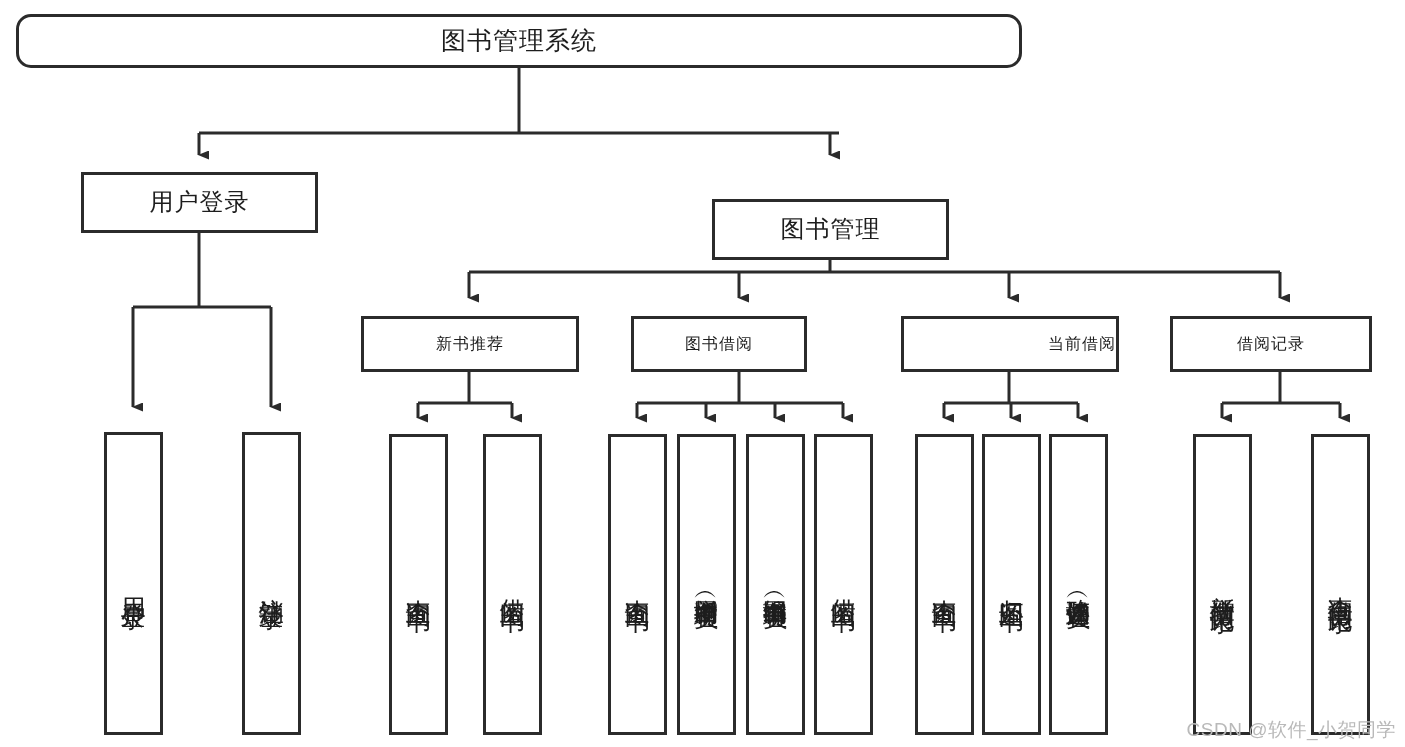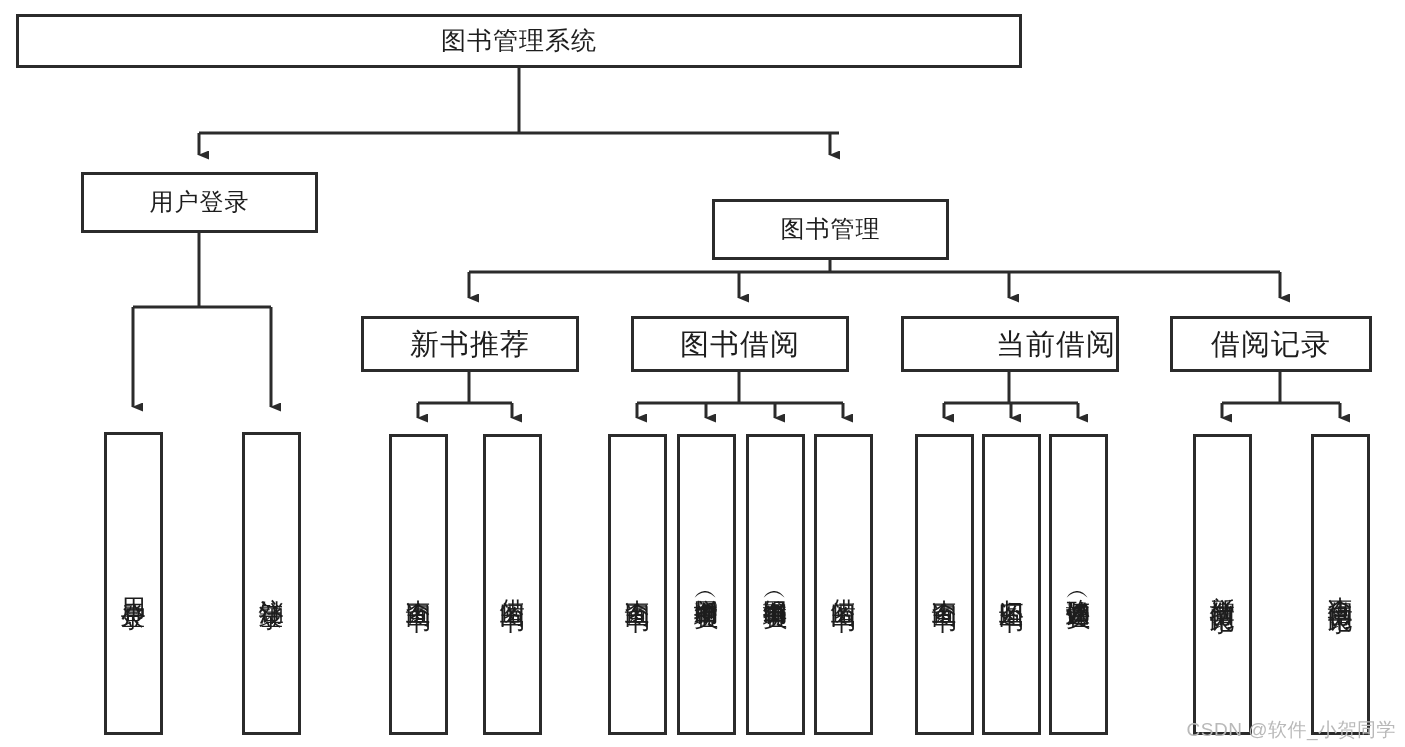--- a/index.html
+++ b/index.html
@@ -36,21 +36,21 @@
   }
   .node-label {
     display: block;
     text-align: center;
     line-height: 1.18;
     letter-spacing: 1px;
     white-space: pre;
   }
   .node-root .node-label { font-size: 25px; }
   .node-lv2 .node-label { font-size: 24px; }
-  .node-lv3 .node-label { font-size: 29px; }
+  .node-lv3 .node-label { font-size: 16px; }
   .node-leaf {
     padding: 4px 0;
   }
   .node-leaf .node-label {
     font-size: 25px;
     writing-mode: vertical-rl;
     text-orientation: upright;
     line-height: 1.05;
     letter-spacing: 3px;
     white-space: nowrap;
@@ -118,37 +118,37 @@
       <path d="M1011,403 L1011,418" marker-end="url(#arrowhead)"></path>
       <path d="M1078,403 L1078,418" marker-end="url(#arrowhead)"></path>
 
       <path d="M1280,372 L1280,403"></path>
       <path d="M1222,403 L1340,403"></path>
       <path d="M1222,403 L1222,418" marker-end="url(#arrowhead)"></path>
       <path d="M1340,403 L1340,418" marker-end="url(#arrowhead)"></path>
     </g>
   </svg>
 
-  <div class="node-box node-root" style="left:16px; top:14px; width:1006px; height:54px;">
+  <div class="node-box node-root" style="left:16px; top:14px; width:1006px; height:54px;border-radius:15px;">
     <span class="node-label">图书管理系统</span>
   </div>
 
   <div class="node-box node-lv2" style="left:81px; top:172px; width:237px; height:61px;">
     <span class="node-label">用户登录</span>
   </div>
 
   <div class="node-box node-lv2" style="left:712px; top:172px; width:237px; height:61px;margin-top:27px;">
     <span class="node-label">图书管理</span>
   </div>
 
   <div class="node-box node-lv3" style="left:361px; top:316px; width:218px; height:56px;">
     <span class="node-label">新书推荐</span>
   </div>
 
-  <div class="node-box node-lv3" style="left:631px; top:316px; width:218px; height:56px;">
+  <div class="node-box node-lv3" style="left:631px; top:316px; width:176px; height:56px;">
     <span class="node-label">图书借阅</span>
   </div>
 
   <div class="node-box node-lv3" style="left:901px; top:316px; width:218px; height:56px;justify-content:flex-end;">
     <span class="node-label">当前借阅</span>
   </div>
 
   <div class="node-box node-lv3" style="left:1170px; top:316px; width:202px; height:56px;">
     <span class="node-label">借阅记录</span>
   </div>

